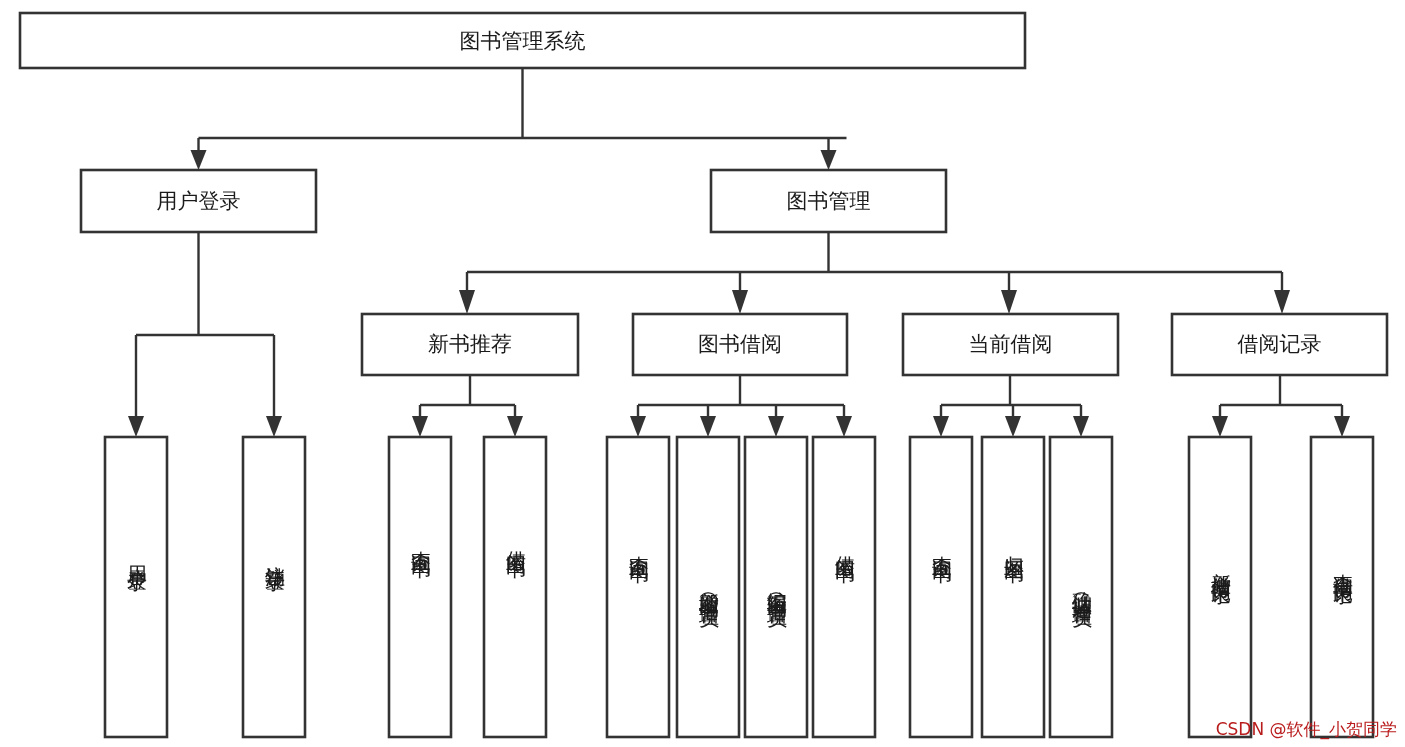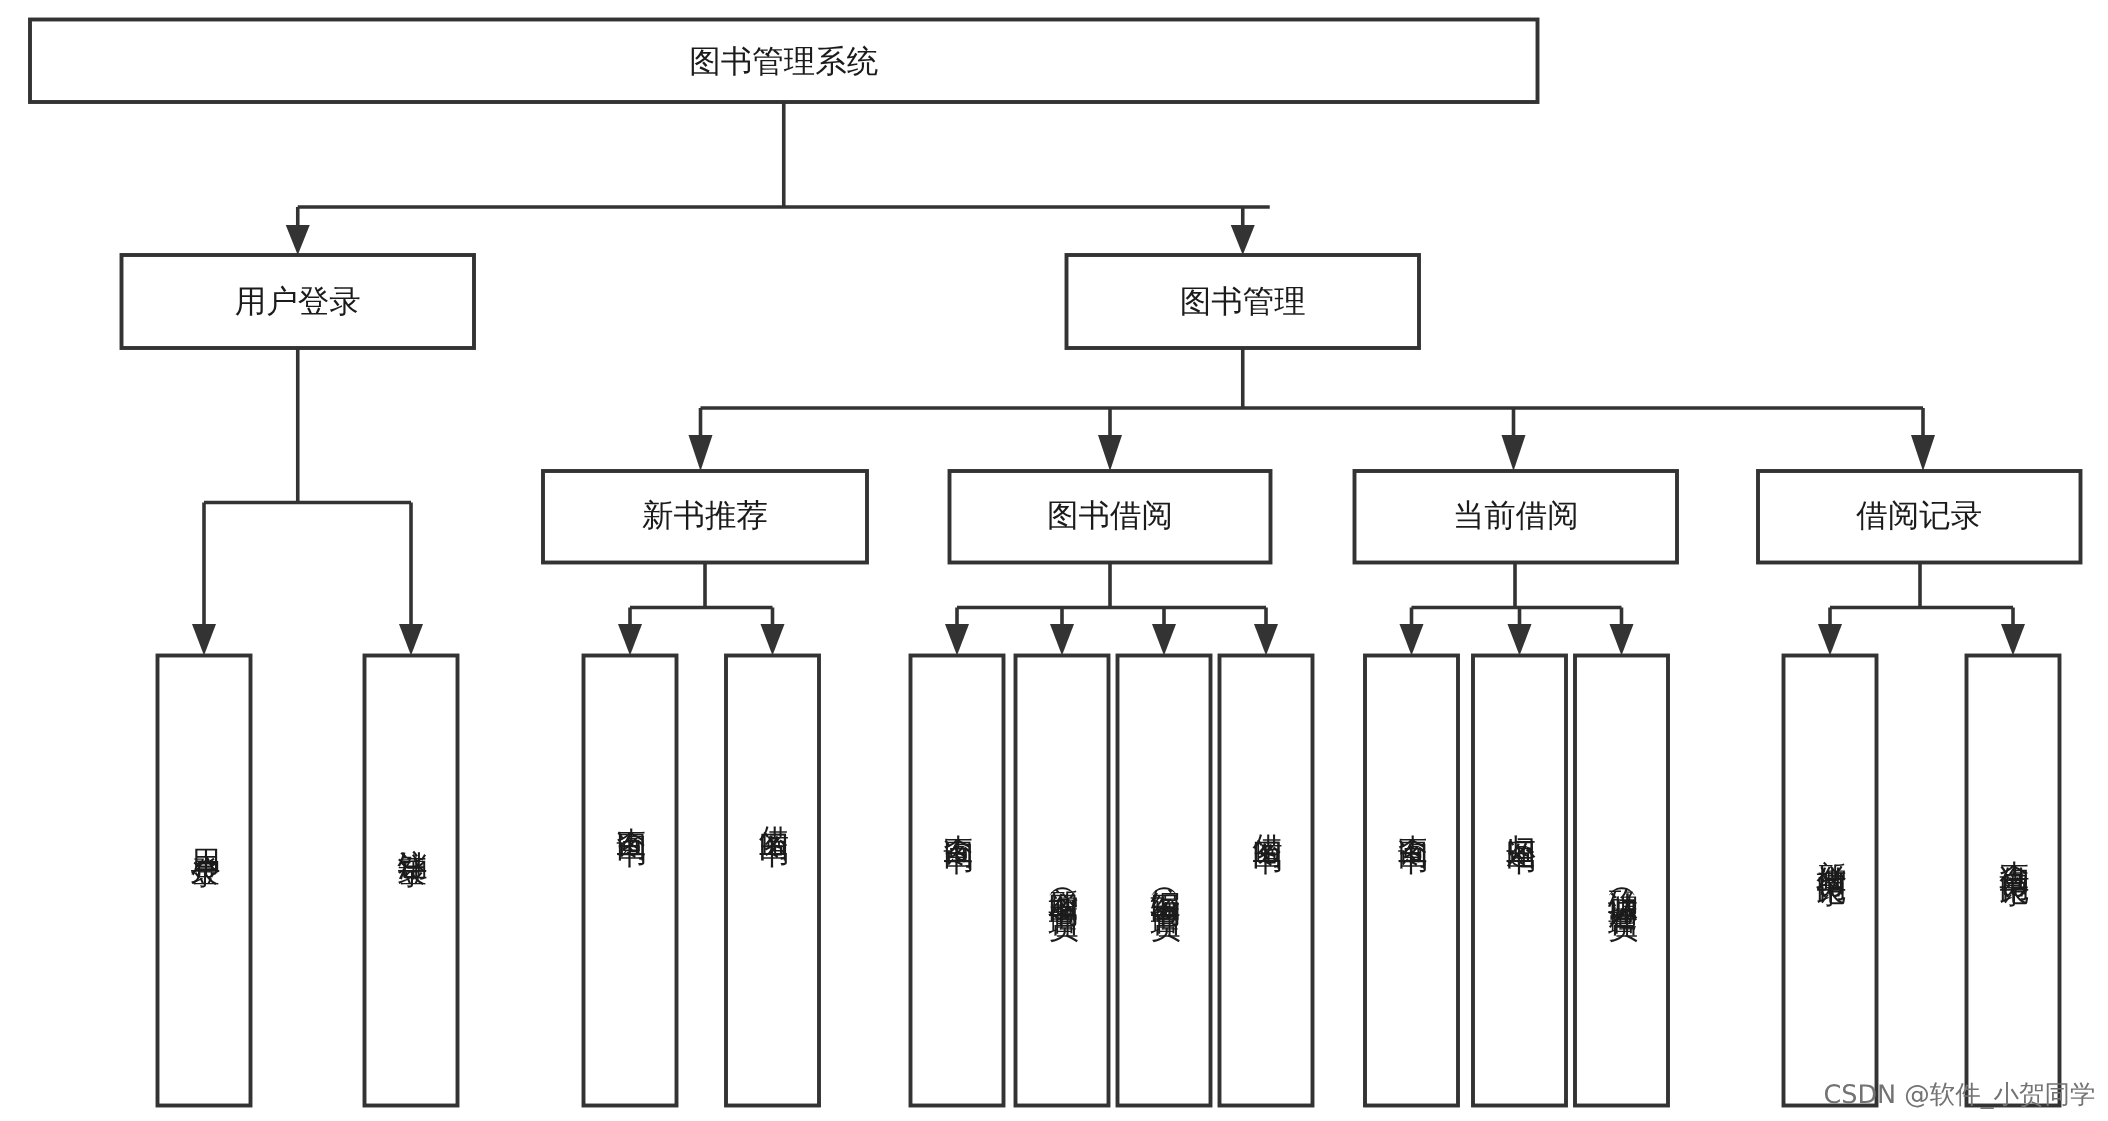--- a/index.html
+++ b/index.html
@@ -57,21 +57,21 @@
   .arrow-head {
     fill: #333333;
     stroke: none;
   }
   .watermark {
     position: absolute;
     right: 8px;
     bottom: 6px;
     font-family: "DejaVu Sans", "Liberation Sans", sans-serif;
     font-size: 17px;
-    color: #737373;
+    color: #b91c1c;
     white-space: nowrap;
     pointer-events: none;
   }
 </style>
 </head>
 <body>
 
 <div id="diagram-root">
   <svg id="flow" viewBox="0 0 1405 747" xmlns="http://www.w3.org/2000/svg">
 

